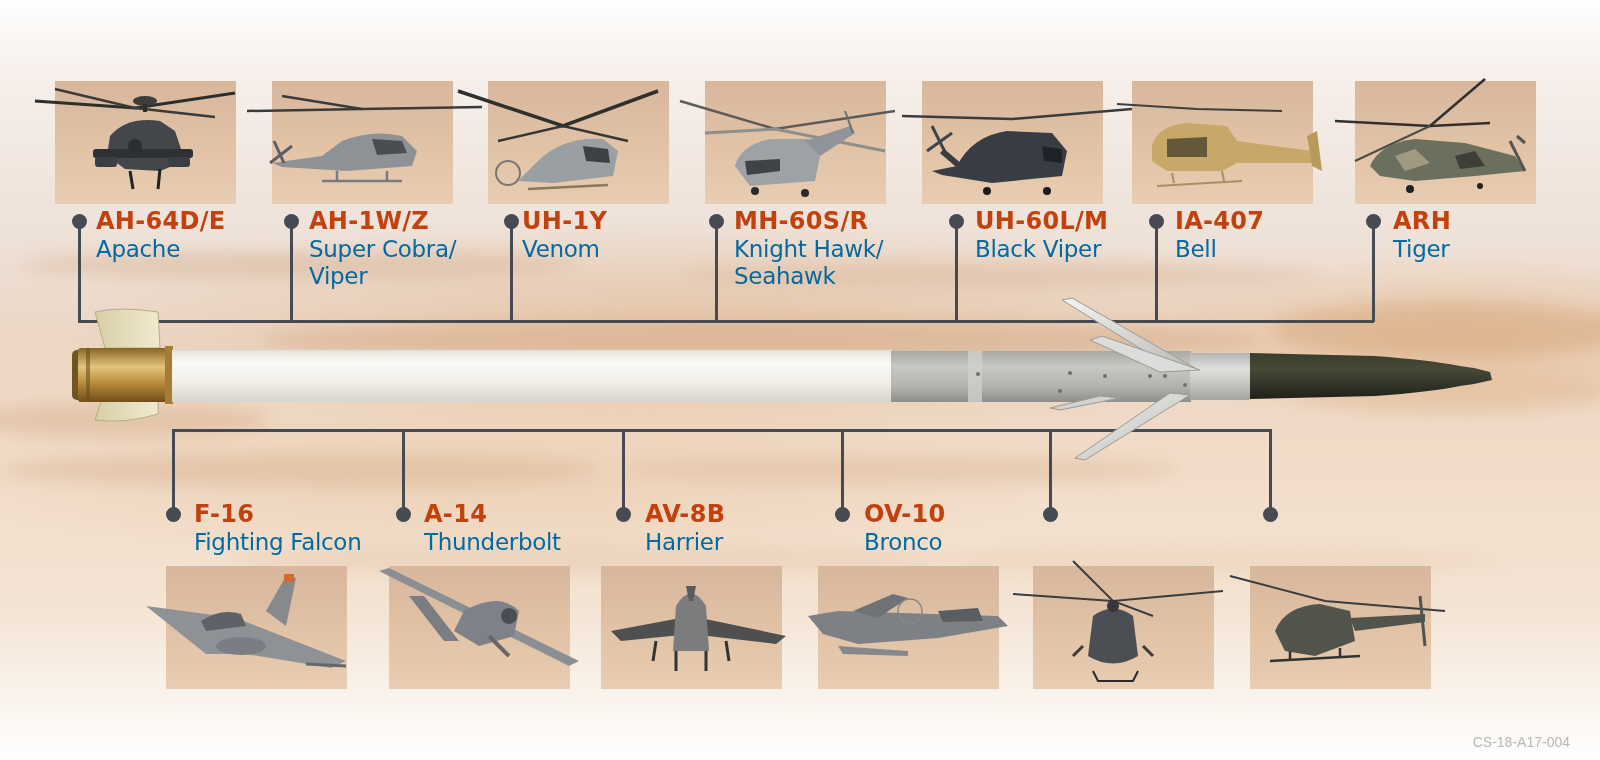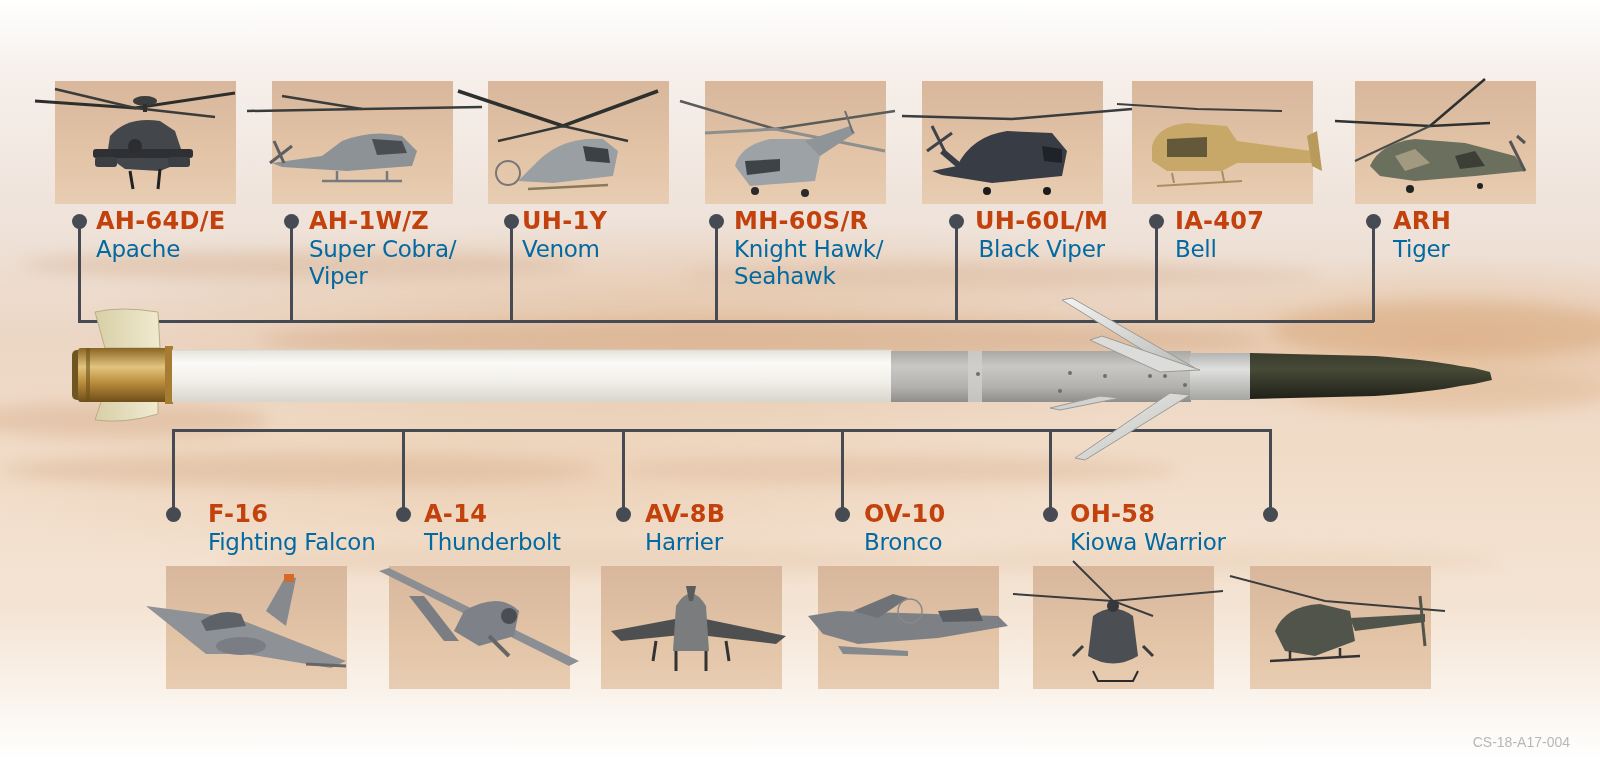--- a/index.html
+++ b/index.html
@@ -239,21 +239,21 @@
       <path d="M0 45 L110 48 L230 38" stroke="#3a3c3e" stroke-width="2.5" fill="none"></path>
       <path d="M30 100 L55 95 Q70 65 105 60 L150 62 L165 80 L160 105 L90 112 L40 104 Z" fill="#383d45"></path>
       <path d="M30 55 L45 85 M25 80 L50 62" stroke="#3f444c" stroke-width="3"></path>
       <path d="M40 80 L60 97" stroke="#383d45" stroke-width="6"></path>
       <path d="M140 75 L160 78 L160 92 L142 90 Z" fill="#1f2329"></path>
       <circle cx="85" cy="120" r="4" fill="#1c1c1c"></circle>
         <circle cx="145" cy="120" r="4" fill="#1c1c1c"></circle>
     </svg>
   </div>
   <div class="dot" style="left:949px; top:214px;"></div>
-  <div class="label" style="left:975px; top:209px;text-align:center;">
+  <div class="label" style="left:975px; top:209px;">
     <span class="code">UH-60L/M</span>
     <span class="name">Black Viper</span>
   </div>
 
   <div class="card" style="left:1132px; top:81px;">
     <svg viewBox="0 0 221 143">
       <path d="M5 33 L85 38 L170 40" stroke="#3e3f3e" stroke-width="2" fill="none"></path>
       <path d="M40 75 Q45 55 75 52 L115 55 L125 70 L200 80 L205 92 L125 92 L110 100 L55 100 L40 90 Z" fill="#c7a868"></path>
       <path d="M195 65 L205 60 L210 100 L200 95 Z" fill="#b89a5a"></path>
       <path d="M55 68 L95 66 L95 86 L55 86 Z" fill="#3a3628" opacity="0.7"></path>
@@ -282,21 +282,21 @@
   <div class="dot" style="left:1366px; top:214px;"></div>
   <div class="label" style="left:1393px; top:209px;">
     <span class="code">ARH</span>
     <span class="name">Tiger</span>
   </div>
 </div>
 
 <div class="layer">
 
   <div class="dot" style="left:166px; top:507px;"></div>
-  <div class="label" style="left:208px; top:502px;">
+  <div class="label" style="left:194px; top:502px;">
     <span class="code">F-16</span>
     <span class="name">Fighting Falcon</span>
   </div>
   <div class="card" style="left:166px; top:566px;">
     <svg viewBox="0 0 221 143">
       <path d="M0 50 L90 62 L200 105 L185 112 L100 98 L60 98 Z" fill="#8e9196"></path>
       <path d="M120 55 L140 20 L150 22 L140 70 Z" fill="#868a8f"></path>
       <rect x="138" y="18" width="10" height="8" fill="#d46a2a"></rect>
       <path d="M55 65 Q75 52 95 58 L100 70 L60 75 Z" fill="#5d6268"></path>
       <ellipse cx="95" cy="90" rx="25" ry="9" fill="#7a7e84"></ellipse>
@@ -342,24 +342,20 @@
     <svg viewBox="0 0 221 143">
       <path d="M10 60 L40 55 L200 60 L210 70 L140 82 L60 88 L25 78 Z" fill="#7d8186"></path>
       <path d="M55 55 L95 38 L110 42 L80 62 Z" fill="#6f7378"></path>
       <path d="M140 55 L180 52 L185 65 L145 66 Z" fill="#5a5e62"></path>
       <path d="M40 90 L110 95 L110 100 L45 98 Z" fill="#85898e"></path>
       <circle cx="112" cy="55" r="12" fill="none" stroke="#888" stroke-width="1.5"></circle>
     </svg>
   </div>
 
   <div class="dot" style="left:1043px; top:507px;"></div>
-  <div class="label" style="left:1070px; top:502px;">
-    <span class="code">OH-58</span>
-    <span class="name">Kiowa Warrior</span>
-  </div>
   <div class="card" style="left:1033px; top:566px;">
     <svg viewBox="0 0 221 143">
       <path d="M0 38 L100 45 L210 35" stroke="#3a3c3e" stroke-width="2" fill="none"></path>
       <path d="M60 5 L100 45 L140 60" stroke="#3a3c3e" stroke-width="2" fill="none"></path>
       <path d="M80 60 Q100 45 120 60 L125 100 Q100 115 75 100 Z" fill="#4b4e52"></path>
       <circle cx="100" cy="50" r="6" fill="#35373a"></circle>
       <path d="M70 90 L60 100 M130 90 L140 100" stroke="#3a3c3e" stroke-width="3"></path>
       <path d="M80 115 L85 125 L120 125 L125 115" stroke="#2a2a2a" stroke-width="2" fill="none"></path>
     </svg>
   </div>

